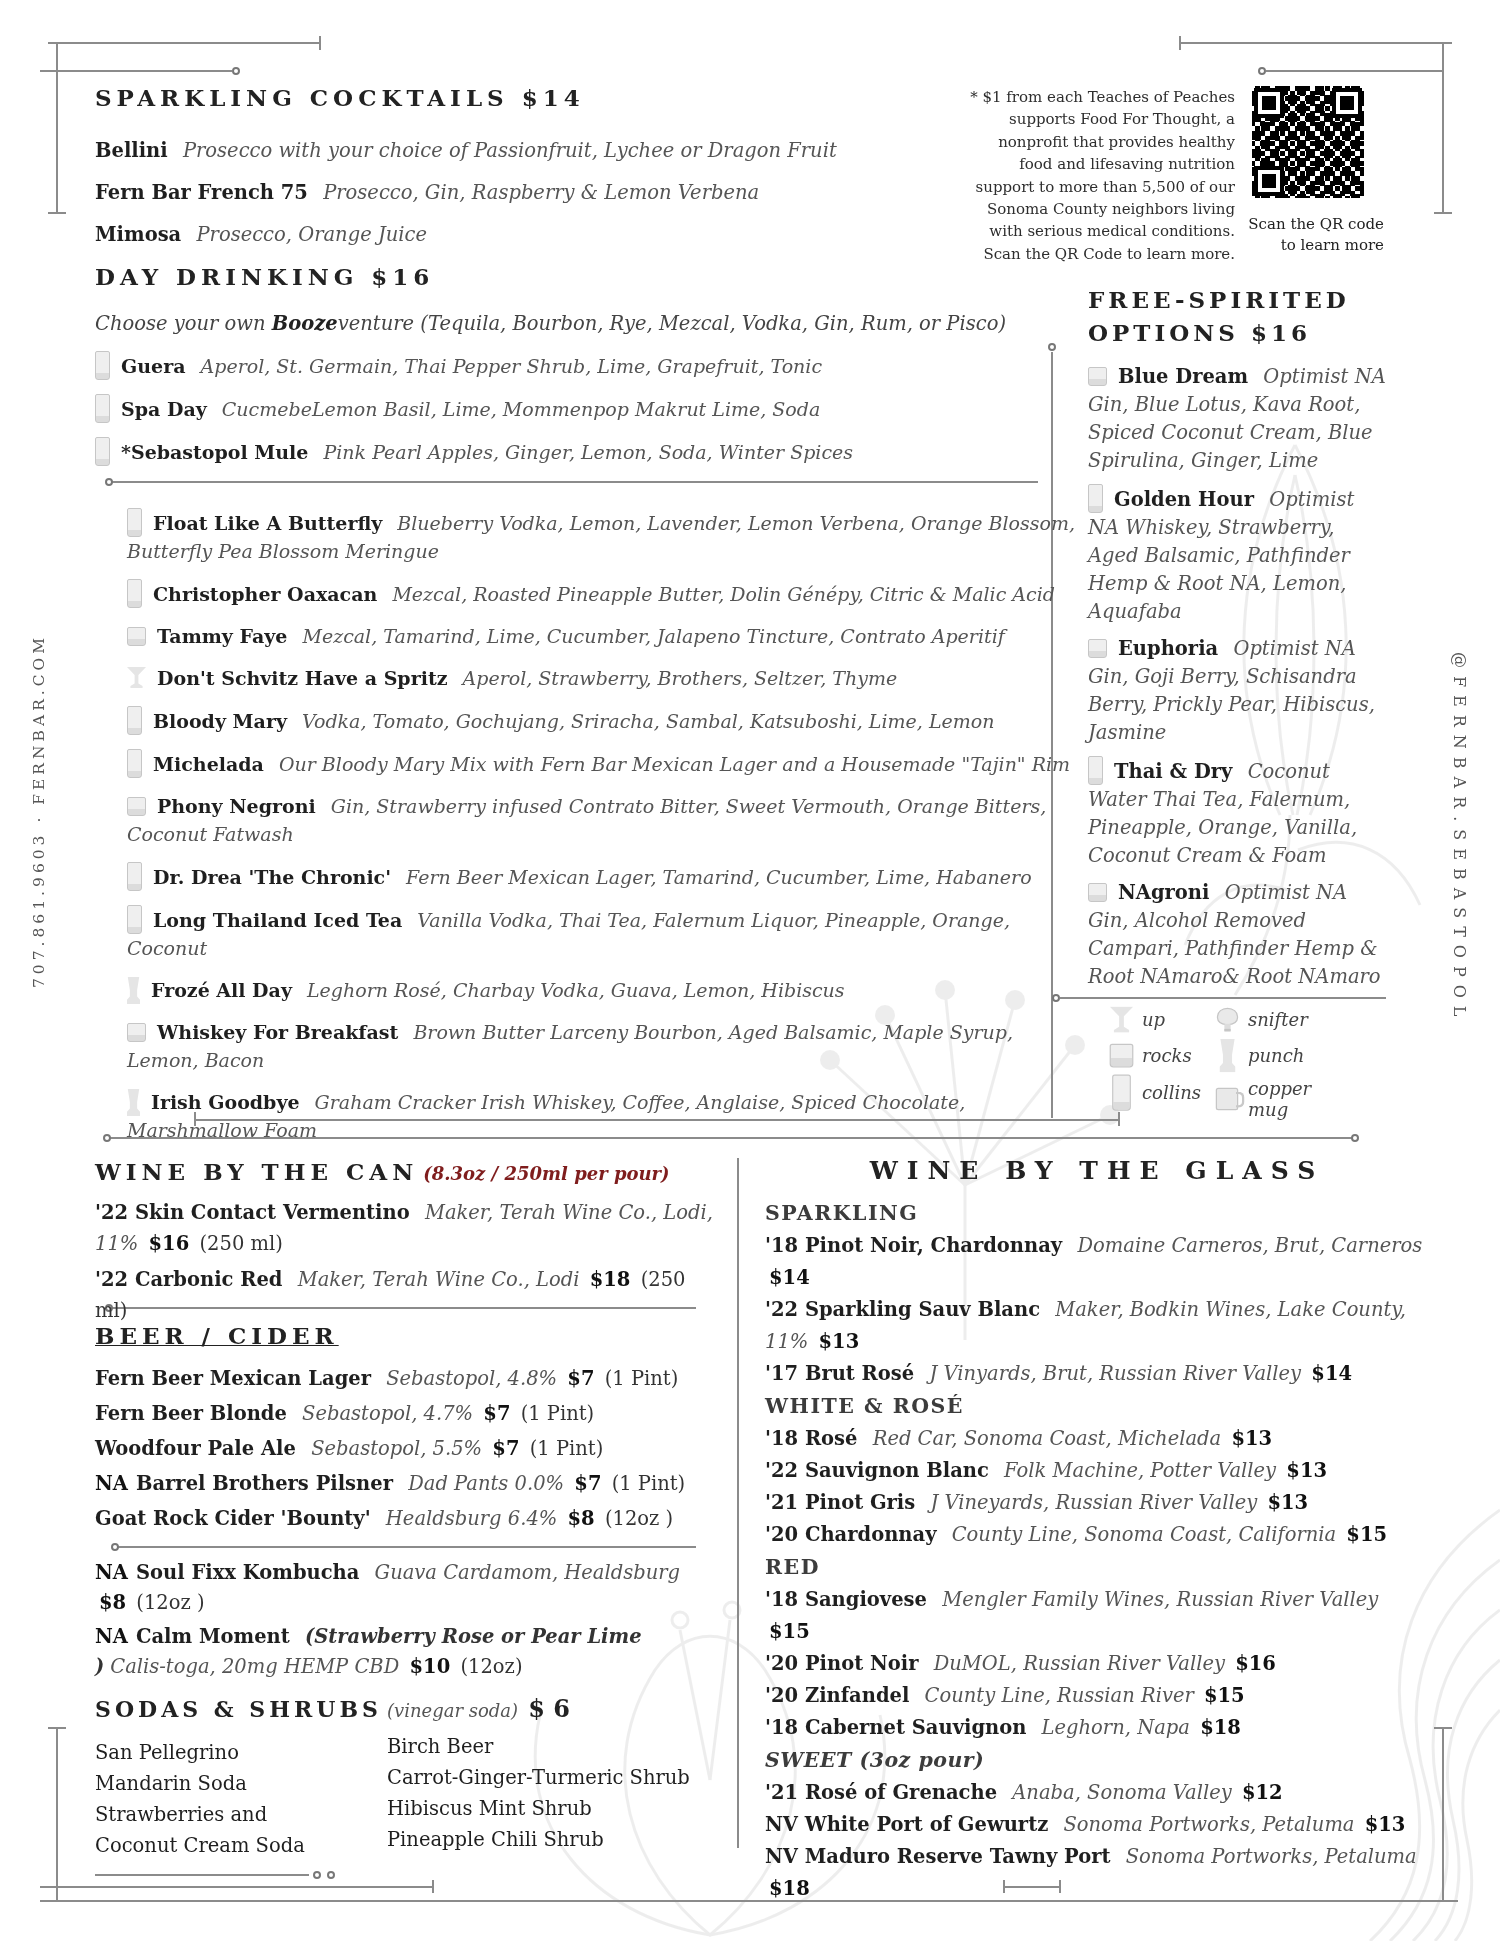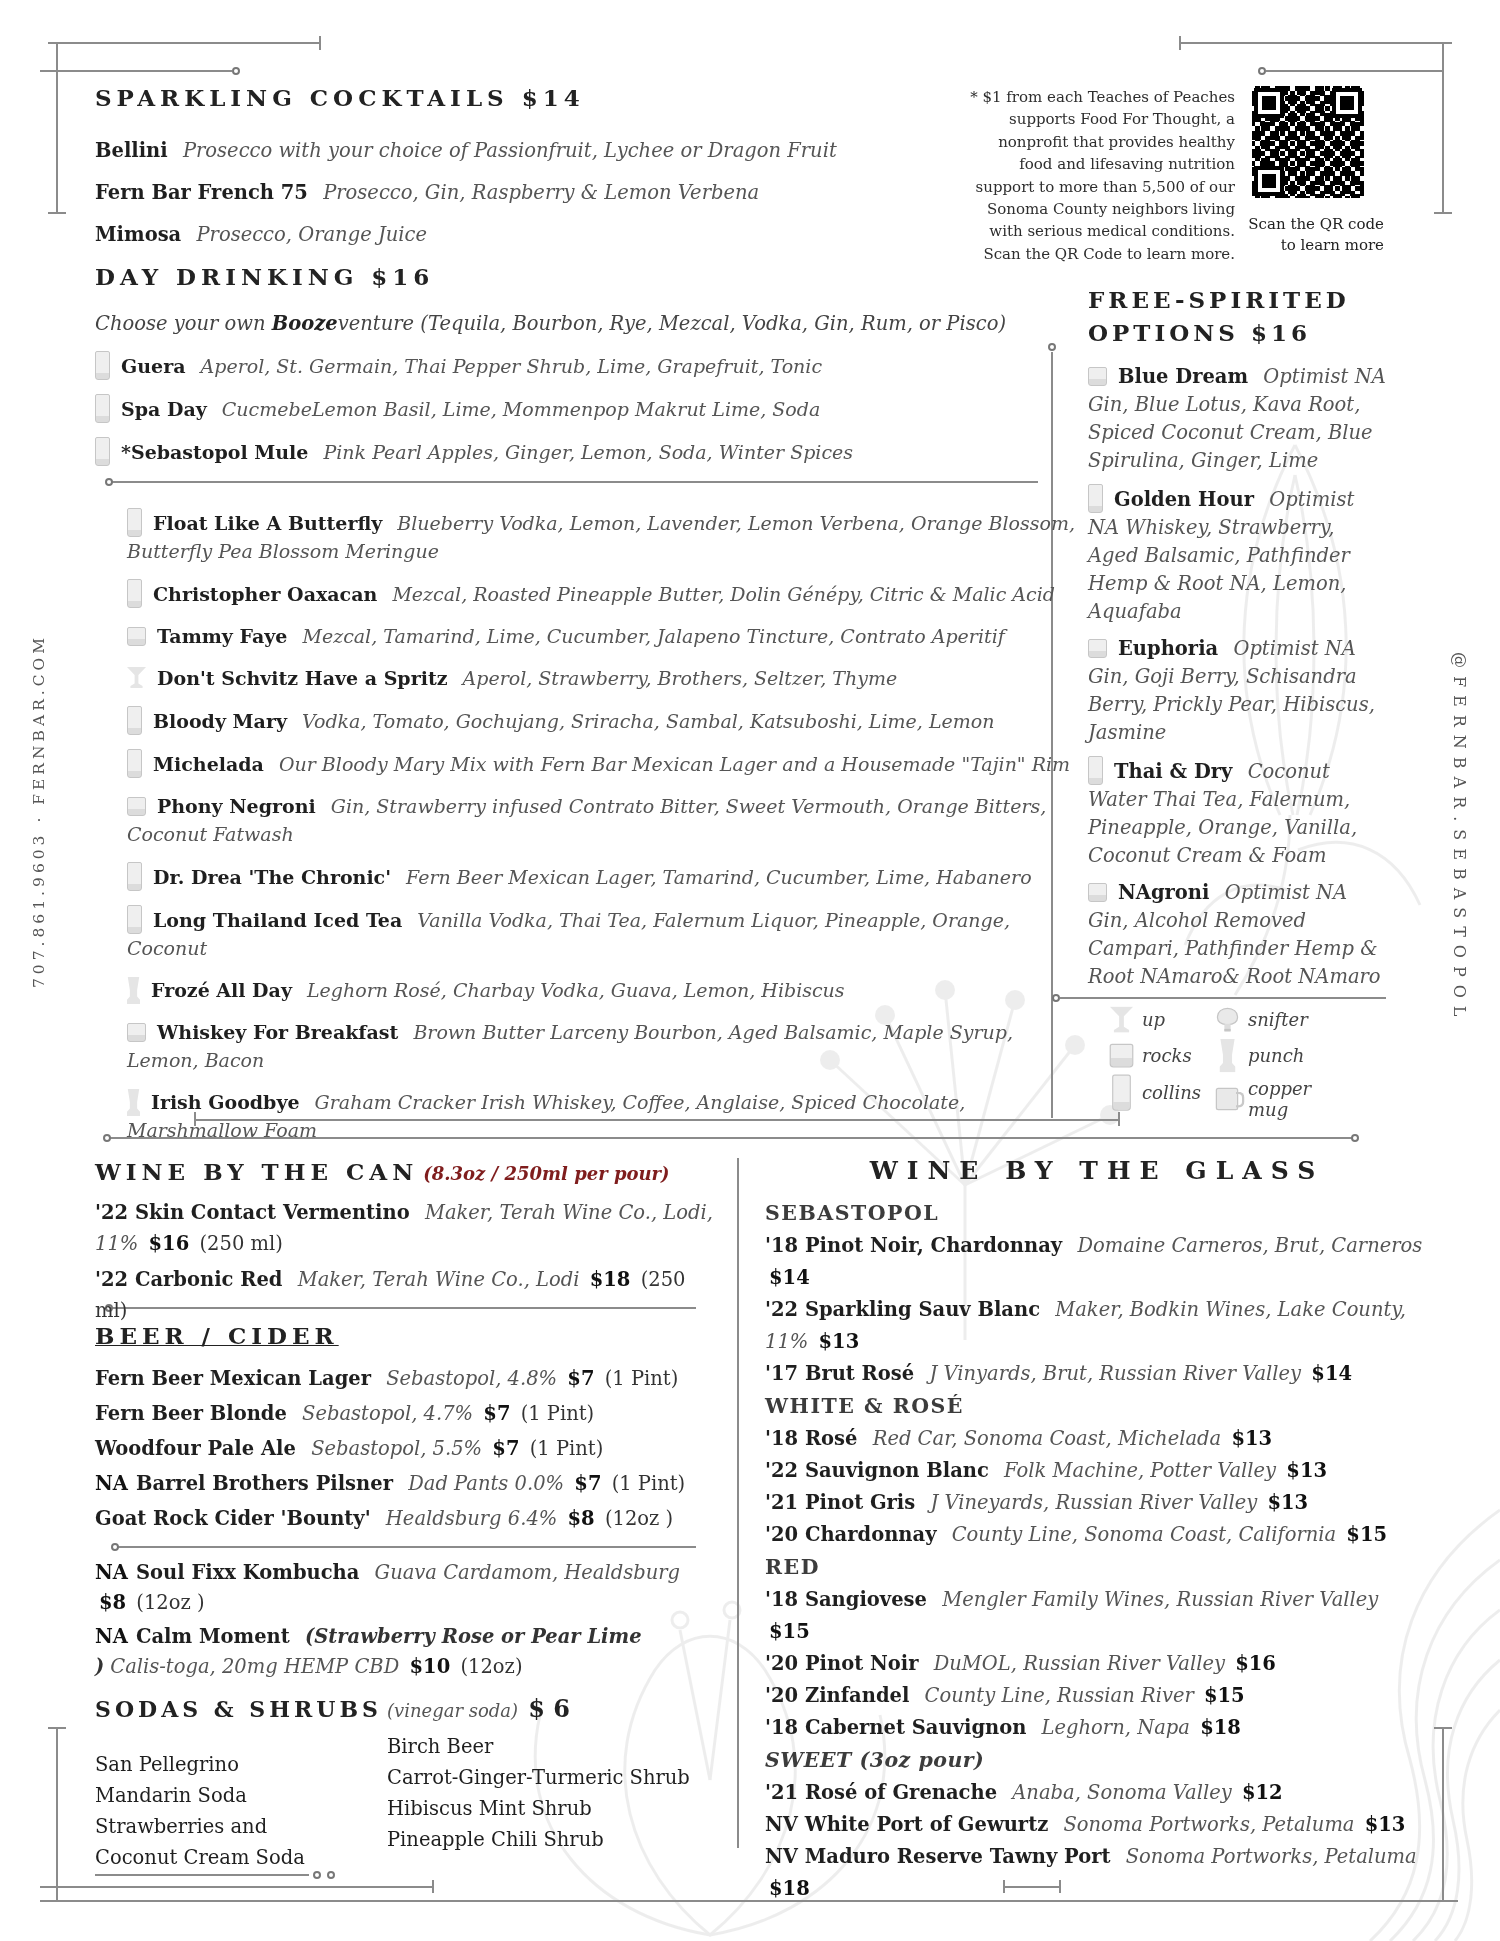--- a/index.html
+++ b/index.html
@@ -75,21 +75,21 @@
   .witem2{font-size:19.5px;line-height:31px;margin-bottom:5px;}
   #beer{position:absolute;left:95px;top:1322px;width:620px;}
   #beer .sec-h{margin-bottom:16px;text-decoration:underline;}
   .bitem{font-size:19.5px;line-height:27px;margin-bottom:8px;}
   #na-drinks{position:absolute;left:95px;top:1558px;width:620px;}
   #na-drinks .bitem{line-height:30px;margin-bottom:4px;}
   #sodas{position:absolute;left:95px;top:1694px;width:660px;}
   #sodas .sec-h{margin-bottom:14px;}
   .price6{font-weight:bold;font-size:24px;margin-left:10px;}
   .soda-cols{position:relative;}
-  .soda-col1{position:absolute;left:0;top:12px;width:220px;}
+  .soda-col1{position:absolute;left:0;top:0;width:220px;}
   .soda-col2{position:absolute;left:292px;top:-6px;width:340px;}
   .soda{font-size:19.5px;line-height:31px;color:#1f1f1f;}
   
   #wine-glass{position:absolute;left:765px;top:1156px;width:664px;}
   .wg-title{text-align:center;font-weight:bold;font-size:25px;letter-spacing:9px;margin-bottom:12px;color:#222;}
   .wlabel{font-weight:bold;font-size:20.5px;letter-spacing:1.5px;color:#3c3c3c;line-height:33px;}
   .wlabel.sweet{font-style:italic;letter-spacing:0.5px;}
   .witem{font-size:19.5px;line-height:32px;}
   
   .vtext{position:absolute;writing-mode:vertical-rl;color:#555;white-space:nowrap;}
@@ -373,21 +373,21 @@
           <div class="soda">Carrot-Ginger-Turmeric Shrub</div>
           <div class="soda">Hibiscus Mint Shrub</div>
           <div class="soda">Pineapple Chili Shrub</div>
         </div>
     </div>
   </section>
 
   <section id="wine-glass">
     <div class="wg-title">WINE BY THE GLASS</div>
 
-    <div class="wlabel">SEBASTOPOL</div>
+    <div class="wlabel">SPARKLING</div>
     <div>
 
     <div class="witem"><span class="nm">'18 Pinot Noir, Chardonnay</span> <span class="ds">Domaine Carneros, Brut, Carneros</span> <span class="pr">$14</span></div>
         <div class="witem"><span class="nm">'22 Sparkling Sauv Blanc</span> <span class="ds">Maker, Bodkin Wines, Lake County, 11%</span> <span class="pr">$13</span></div>
         <div class="witem"><span class="nm">'17 Brut Rosé</span> <span class="ds">J Vinyards, Brut, Russian River Valley</span> <span class="pr">$14</span></div>
       </div>
 
     <div class="wlabel">WHITE &amp; ROSÉ</div>
     <div>
 

